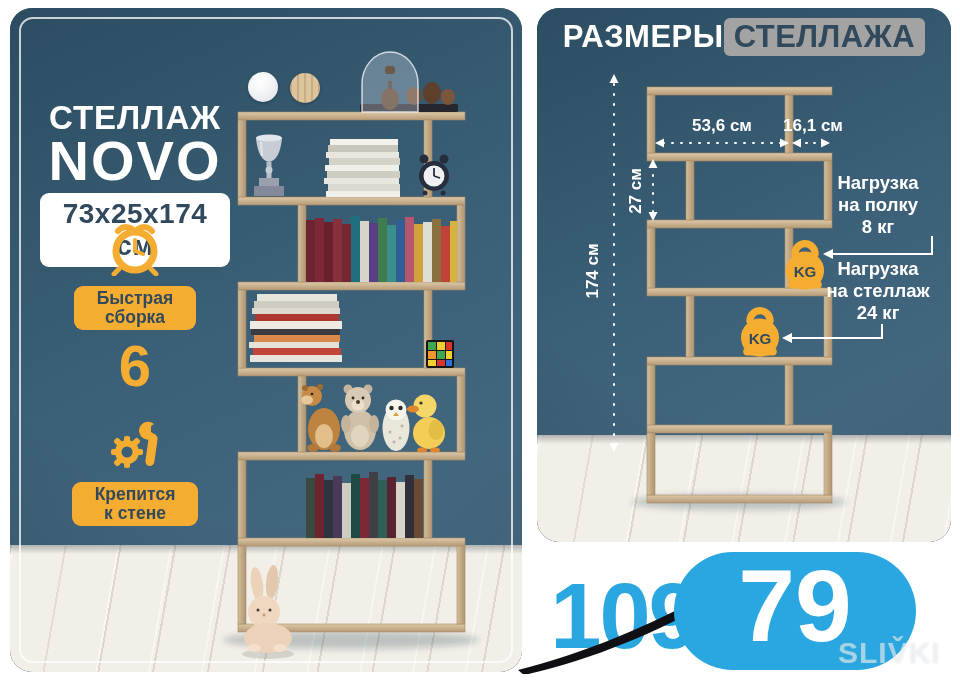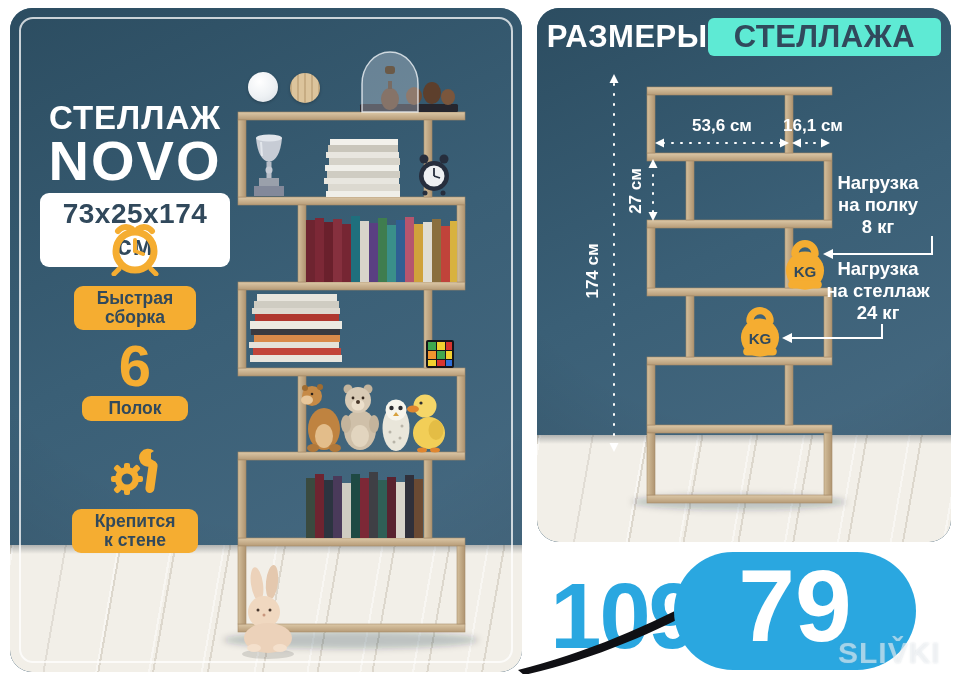--- a/index.html
+++ b/index.html
@@ -47,22 +47,22 @@
   
   #features{position:absolute;left:30px;top:214px;width:190px;display:flex;flex-direction:column;align-items:center;}
   .feature-pill{background:#f5ad31;color:#31495c;border-radius:9px;padding:3px 23px;
         font-size:17.5px;font-weight:700;line-height:19px;text-align:center;}
   .feature-icon{display:block;}
   #shelf-count{color:#f5ad31;font-size:58px;font-weight:800;line-height:56px;margin-top:8px;}
 
   
   #right-title{position:absolute;left:0;top:10px;width:100%;display:flex;justify-content:center;align-items:center;}
   #right-title .plain{color:#fff;font-size:31px;font-weight:800;letter-spacing:0.5px;}
-  #right-title .highlight{background:#5eead4;color:#31495c;font-size:31px;font-weight:800;
-        padding:1px 26px;border-radius:6px;letter-spacing:0.5px;}
+  #right-title .highlight{background:#a3a3a3;color:#31495c;font-size:31px;font-weight:800;
+        padding:1px 10px;border-radius:6px;letter-spacing:0.5px;}
 
   
   .dim-label{position:absolute;color:#fff;font-size:17px;font-weight:600;text-align:center;}
   .rot{transform:rotate(-90deg);transform-origin:center center;}
   .load-label{position:absolute;color:#fff;font-size:18.5px;font-weight:600;text-align:center;line-height:22px;}
   .load-label span{display:block;}
 
   
   #old-price{position:absolute;left:534px;top:568px;width:180px;text-align:center;
         color:#2aa7e0;font-size:92px;font-weight:800;line-height:96px;letter-spacing:-2px;}
@@ -310,23 +310,20 @@
         <circle cx="29" cy="29" r="19" fill="none" stroke="#f5ad31" stroke-width="7"></circle>
         <line x1="29" y1="29" x2="29" y2="18" stroke="#f5ad31" stroke-width="4" stroke-linecap="round"></line>
         <line x1="29" y1="29" x2="37" y2="32" stroke="#f5ad31" stroke-width="4" stroke-linecap="round"></line>
       </svg>
       <div class="feature-pill" style="margin-top:10px;">
         <span>Быстрая</span><br>
         <span>сборка</span>
       </div>
 
       <div id="shelf-count">6</div>
-      <div class="feature-pill" style="margin-top:2px;padding:3px 26px;">
-        <span>Полок</span>
-      </div>
 
       <svg class="feature-icon" style="margin-top:26px;" width="56" height="52" viewBox="0 0 56 52">
         <g fill="#f5ad31">
           <circle cx="20" cy="32" r="12"></circle>
           <rect x="17" y="16" width="6" height="8" rx="2"></rect>
           <rect x="17" y="40" width="6" height="8" rx="2"></rect>
           <rect x="4" y="29" width="8" height="6" rx="2"></rect>
           <rect x="28" y="29" width="8" height="6" rx="2"></rect>
           <rect x="7" y="19" width="8" height="6" rx="2" transform="rotate(45 11 22)"></rect>
           <rect x="25" y="19" width="8" height="6" rx="2" transform="rotate(-45 29 22)"></rect>

